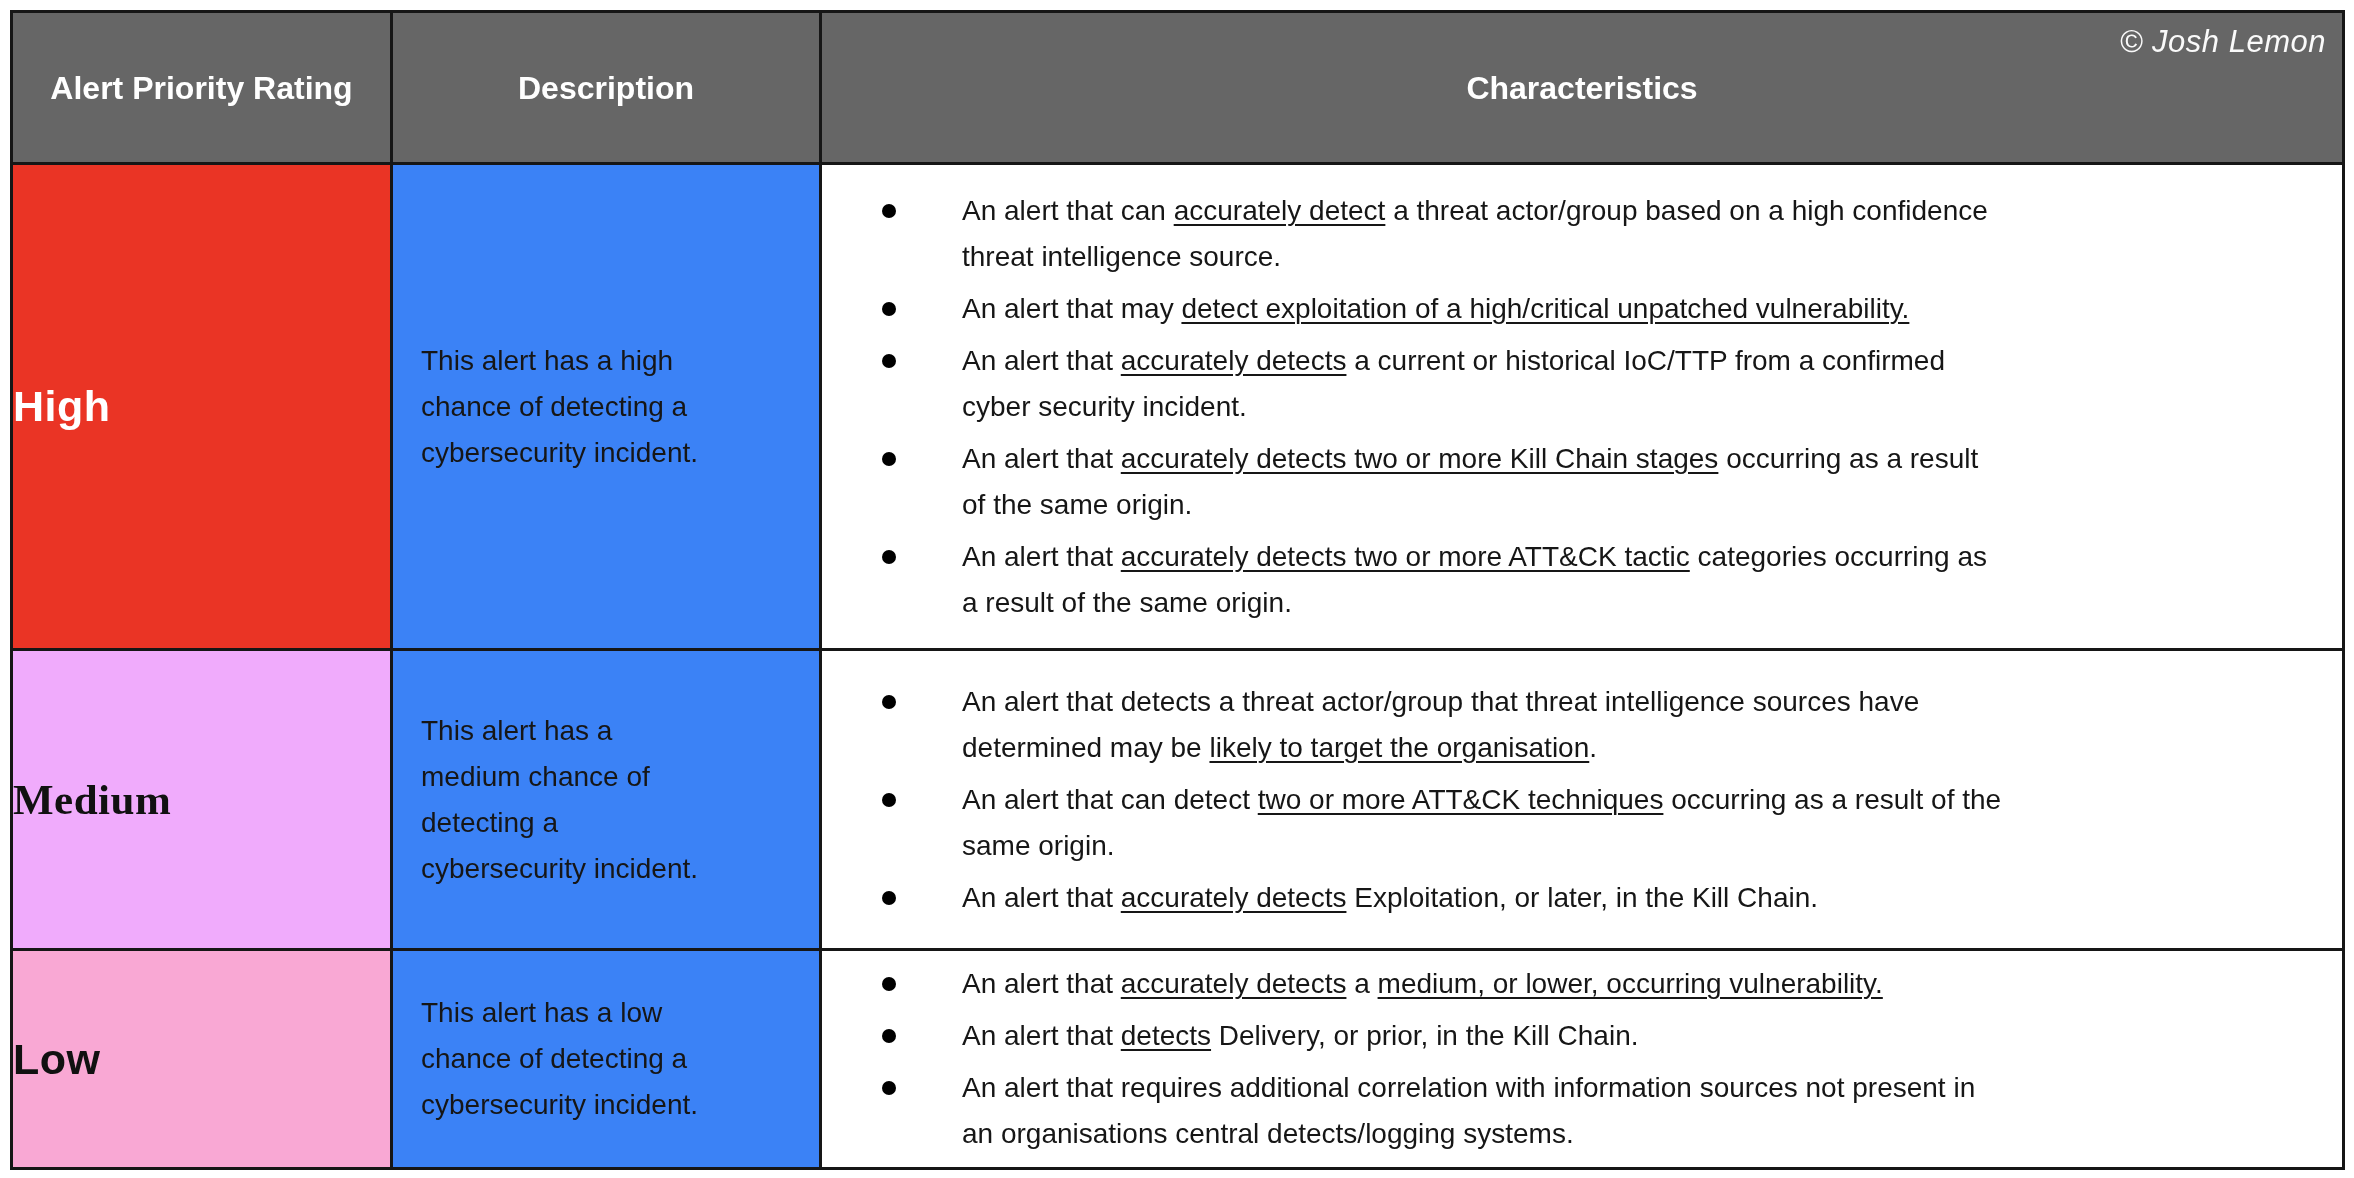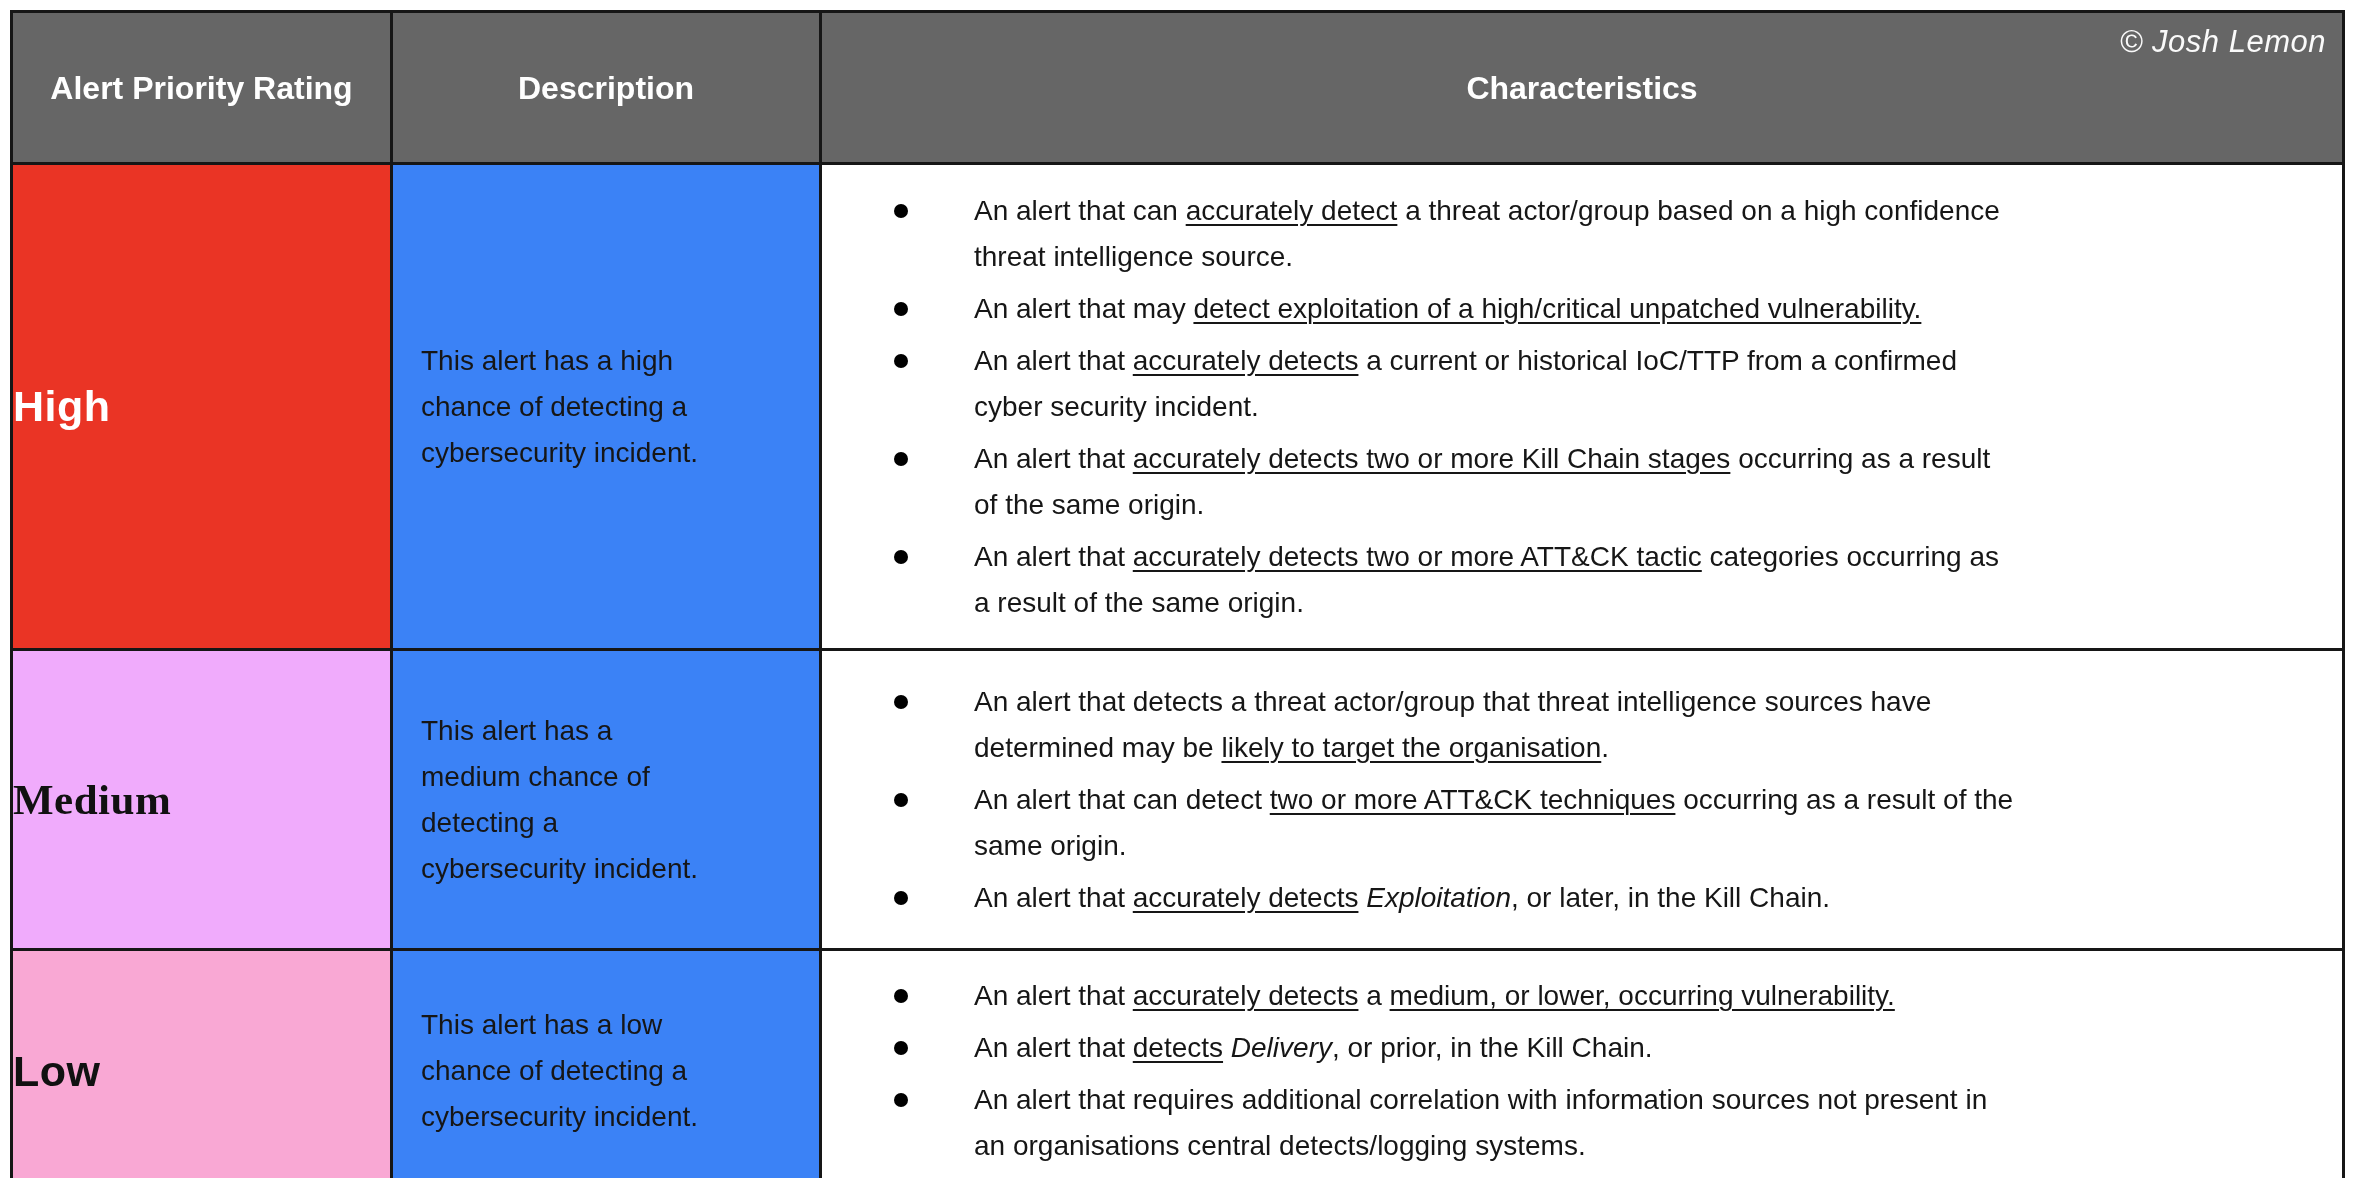--- a/index.html
+++ b/index.html
@@ -81,21 +81,21 @@
     white-space: pre-line;
   }
   td.chars {
     background: #ffffff;
     color: #161616;
     font-size: 28px;
     line-height: 46px;
   }
   td.chars ul {
     list-style: none;
-    margin: 12px;
+    margin: 0;
     padding: 10px 10px 10px 0;
   }
   td.chars li {
     position: relative;
     padding-left: 140px;
     margin: 0 0 6px 0;
     white-space: pre-line;
   }
   td.chars li:last-child { margin-bottom: 0; }
   td.chars li::before {
@@ -106,21 +106,21 @@
     width: 14px;
     height: 14px;
     border-radius: 50%;
     background: #000000;
   }
   .u {
     text-decoration: underline;
     text-decoration-thickness: 2px;
     text-underline-offset: 4px;
   }
-  .i { font-style: italic; }
+  .i { }
 </style>
 </head>
 <body>
 
 <div class="page">
   <table class="apt">
     <colgroup>
       <col class="c-rating">
       <col class="c-desc">
       <col class="c-chars">

